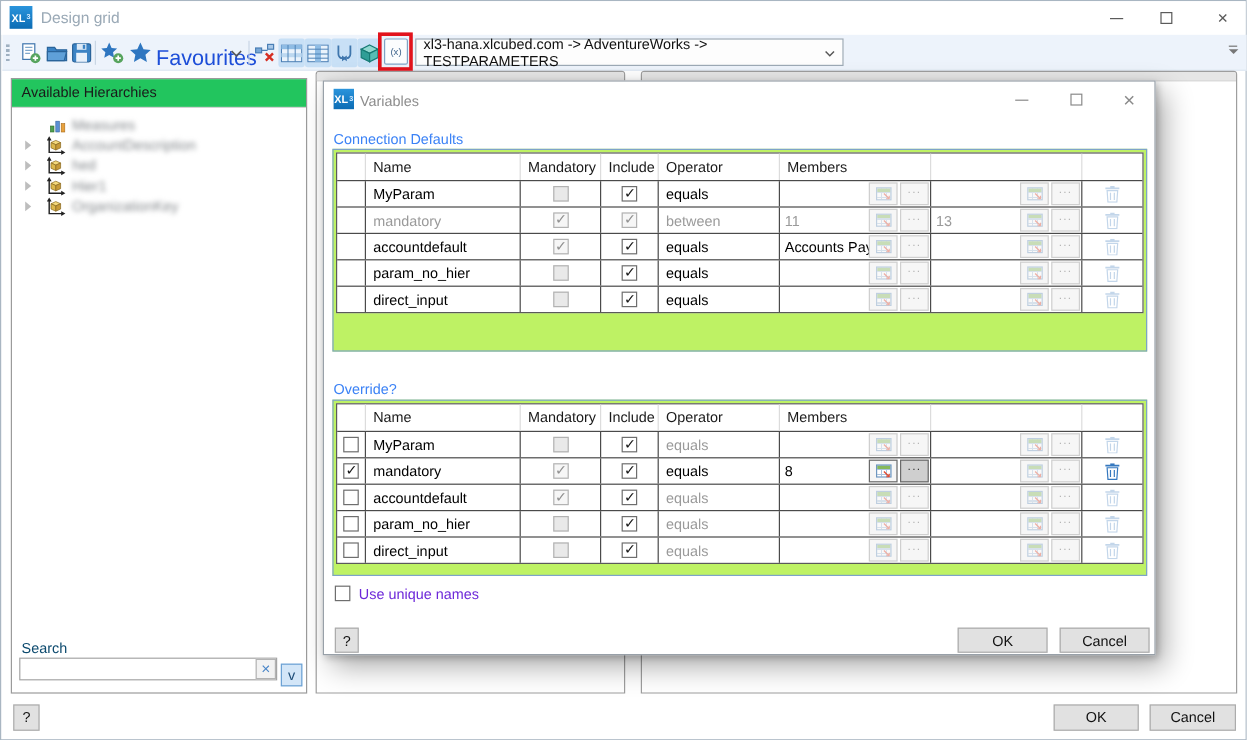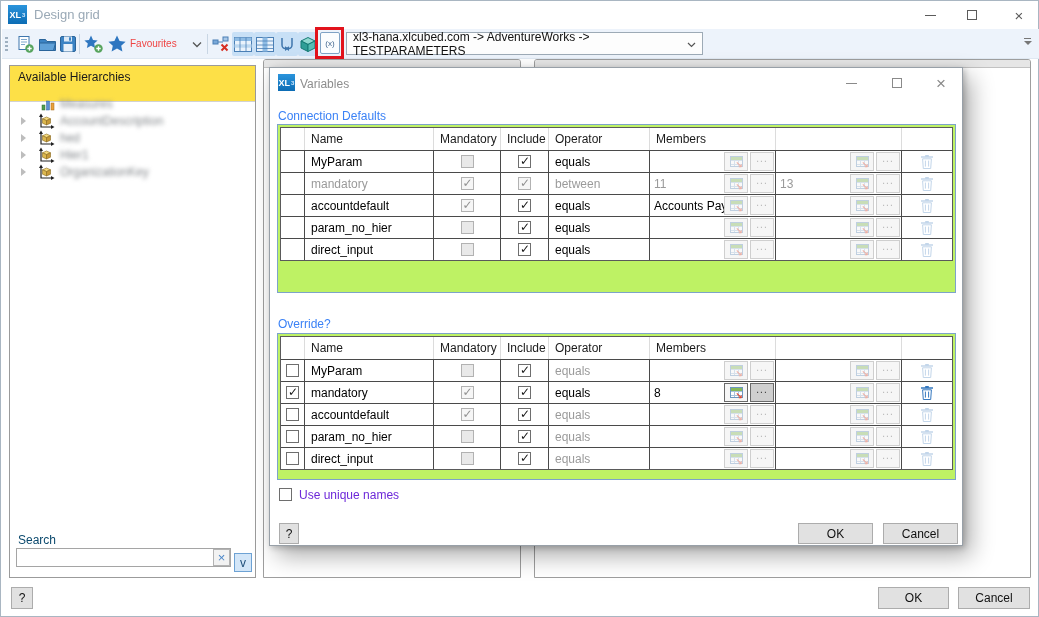--- a/index.html
+++ b/index.html
@@ -16,33 +16,33 @@
 .glyph-min{width:11px;height:1px;background:#5b5b5b}
 .glyph-max{width:10px;height:10px;border:1px solid #5b5b5b}
 .glyph-close{font-size:15px;line-height:15px;color:#5b5b5b}
 
 
 #toolbar{position:absolute;left:1px;top:28px;width:1037px;height:30px;background:#edf3fb;border-bottom:1px solid #dfe8f2}
 .grip{position:absolute;left:4px;top:36px;width:3px;height:16px;background:repeating-linear-gradient(#9fb0c0 0 2px,transparent 2px 4px)}
 .tbtn{position:absolute;top:31px;width:22px;height:24px;display:flex;align-items:center;justify-content:center;border-radius:2px}
 .tbtn.toggled{background:#c8e0f6}
 .tsep{position:absolute;top:33px;width:1px;height:20px;background:#c9d6e4}
-#fav-label{position:absolute;left:129px;top:37px;font-size:10px;color:#ef4444}
+#fav-label{position:absolute;left:129px;top:37px;font-size:18px;color:#1d4ed8}
 .chev{display:inline-block}
 #conn-select{position:absolute;left:345px;top:31px;width:357px;height:23px;background:#fdfdfd;border:1px solid #9daab6;display:flex;align-items:center;padding:0 6px;color:#111;font-size:12px}
 #conn-select .chev{margin-left:auto}
 #formula-highlight{position:absolute;left:314px;top:26px;width:29px;height:32px;border:3px solid #e2131c;z-index:5}
 #formula-btn{position:absolute;left:319px;top:31px;width:20px;height:22px;background:#fbfdfe;border:1px solid #7fa3c5;border-radius:2px;display:flex;align-items:center;justify-content:center;color:#40668e;font-size:8px}
 #overflow{position:absolute;left:1022px;top:37px;width:10px;height:10px}
 #overflow:before{content:"";position:absolute;left:1px;top:0;width:7px;height:1px;background:#777}
 #overflow:after{content:"";position:absolute;left:1px;top:3px;border-left:4px solid transparent;border-right:4px solid transparent;border-top:4px solid #777}
 
 
 #hier-panel{position:absolute;left:8px;top:64px;width:247px;height:513px;border:1px solid #9b9b9b;background:#fff}
-#hier-header{position:absolute;left:0;top:0;width:100%;height:36px;background:#fde047;border-bottom:1px solid #d2d2d2;padding:4px 0 0 8px;color:#1a1a1a}
+#hier-header{position:absolute;left:0;top:0;width:100%;height:24px;background:#22c55e;border-bottom:1px solid #d2d2d2;padding:4px 0 0 8px;color:#1a1a1a}
 .tree-row{position:absolute;left:0;height:17px;width:100%}
 .tree-tri{position:absolute;left:11px;top:4px;width:0;height:0;border-top:4px solid transparent;border-bottom:4px solid transparent;border-left:5px solid #bdbdbd}
 .tree-ico{position:absolute;left:28px;top:0}
 .tree-label{position:absolute;left:50px;top:1px;color:#85898d;filter:blur(2.2px);font-size:12px;white-space:nowrap}
 #search-label{position:absolute;left:8px;top:467px;color:#0c4a6e}
 #search-input{position:absolute;left:6px;top:482px;width:215px;height:19px;border:1px solid #a5a5a5;background:#fff;font-family:inherit;font-size:12px;padding:0 20px 0 4px}
 #search-clear{position:absolute;left:203px;top:483px;width:17px;height:17px;background:#f2f2f2;border:1px solid #b3b3b3;display:flex;align-items:center;justify-content:center;color:#4a86c8;font-size:13px;line-height:13px}
 #search-expand{position:absolute;left:224px;top:487px;width:18px;height:19px;background:#d3e6f8;border:1px solid #6da2d4;color:#1f4e79;display:flex;align-items:center;justify-content:center;font-size:12px}
 
 

